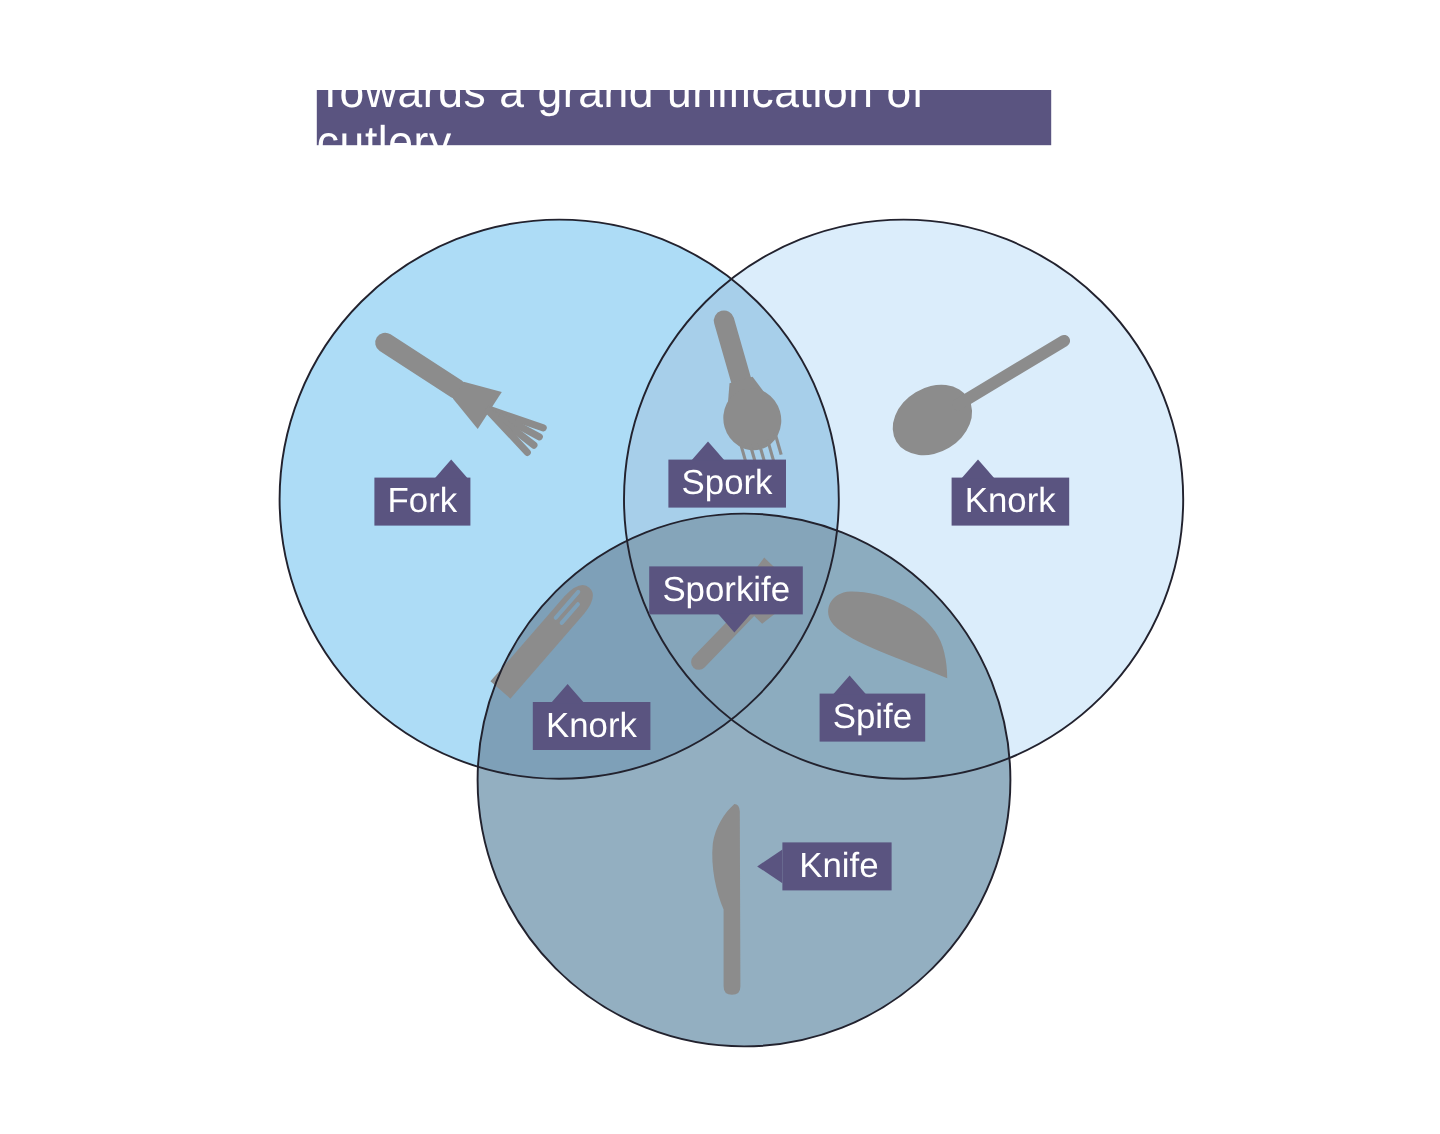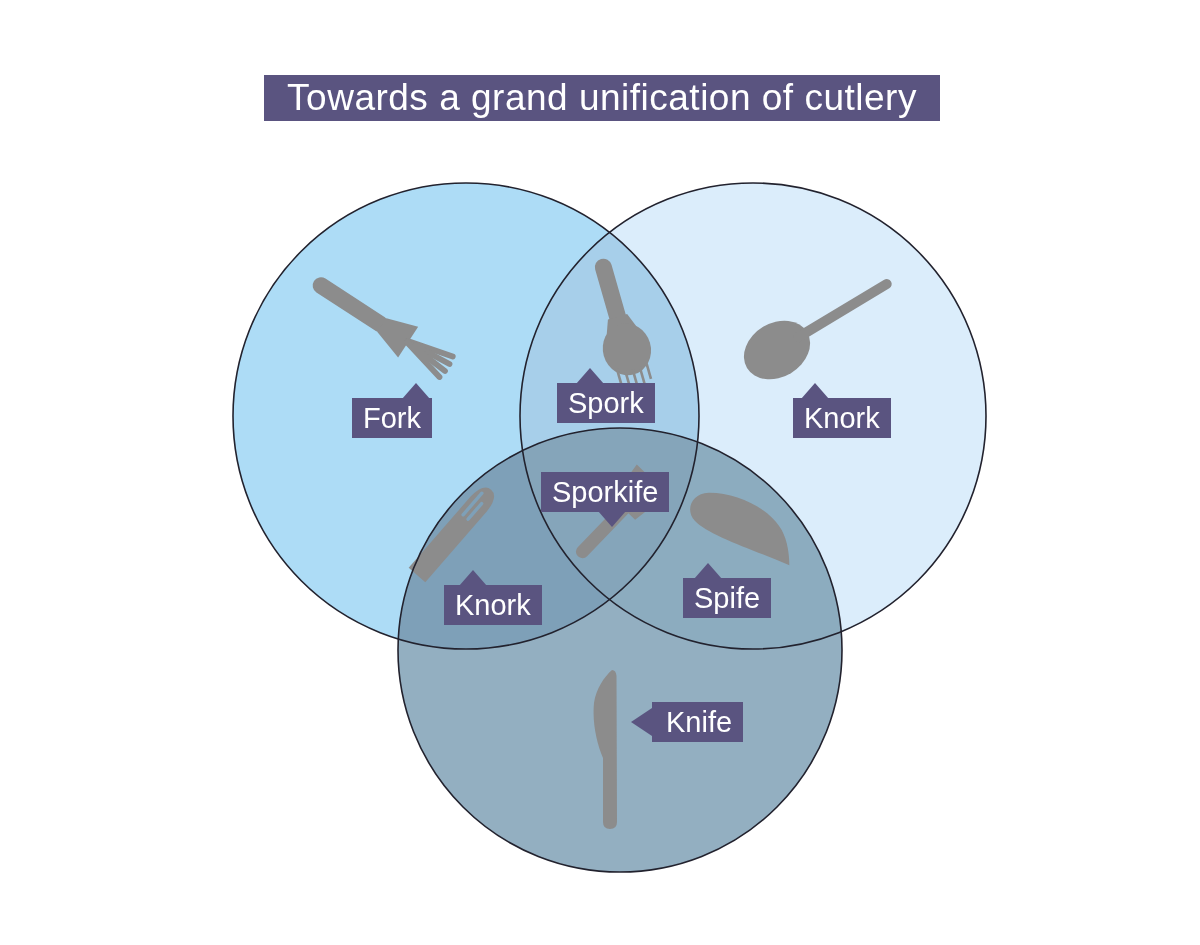--- a/index.html
+++ b/index.html
@@ -1,34 +1,34 @@
 <!DOCTYPE html>
 <html><head>
 <meta charset="utf-8">
 <style>
   html,body{margin:0;padding:0;background:#ffffff;}
   #stage{
     position:relative;width:1200px;height:945px;background:#ffffff;overflow:hidden;
     font-family:"Liberation Sans","DejaVu Sans",sans-serif;
   }
   #title-bar{
-    position:absolute;left:264px;top:75px;width:676px;height:46px;
+    position:absolute;left:264px;top:75px;width:612px;height:46px;
     background:#5A5480;color:#ffffff;display:flex;align-items:center;justify-content:center;
     font-size:37px;letter-spacing:0.5px;
   }
   #venn-svg{position:absolute;left:0;top:0;}
   .tag{
     position:absolute;background:#5A5480;color:#ffffff;font-size:29px;line-height:40px;
     height:40px;padding:0 11px;white-space:nowrap;z-index:5;
   }
   .tag .ptr{position:absolute;width:0;height:0;}
   .ptr-up{top:-15px;border-left:14px solid transparent;border-right:14px solid transparent;border-bottom:16px solid #5A5480;}
   .ptr-down{bottom:-15px;border-left:14px solid transparent;border-right:14px solid transparent;border-top:16px solid #5A5480;}
   .ptr-left{left:-21px;top:50%;transform:translateY(-50%);border-top:14px solid transparent;border-bottom:14px solid transparent;border-right:21px solid #5A5480;}
-  #fork-label    {left:312px;top:398px;margin-left:40px;}
+  #fork-label    {left:312px;top:398px;}
   #fork-label    .ptr{left:50px;}
   #spork-label   {left:557px;top:383px;}
   #spork-label   .ptr{left:19px;}
   #sporkife-label{left:541px;top:432px;margin-top:40px;}
   #sporkife-label .ptr{left:57px;}
   #spoon-label   {left:793px;top:398px;}
   #spoon-label   .ptr{left:8px;}
   #knork-label   {left:444px;top:585px;}
   #knork-label   .ptr{left:15px;}
   #spife-label   {left:683px;top:578px;}

